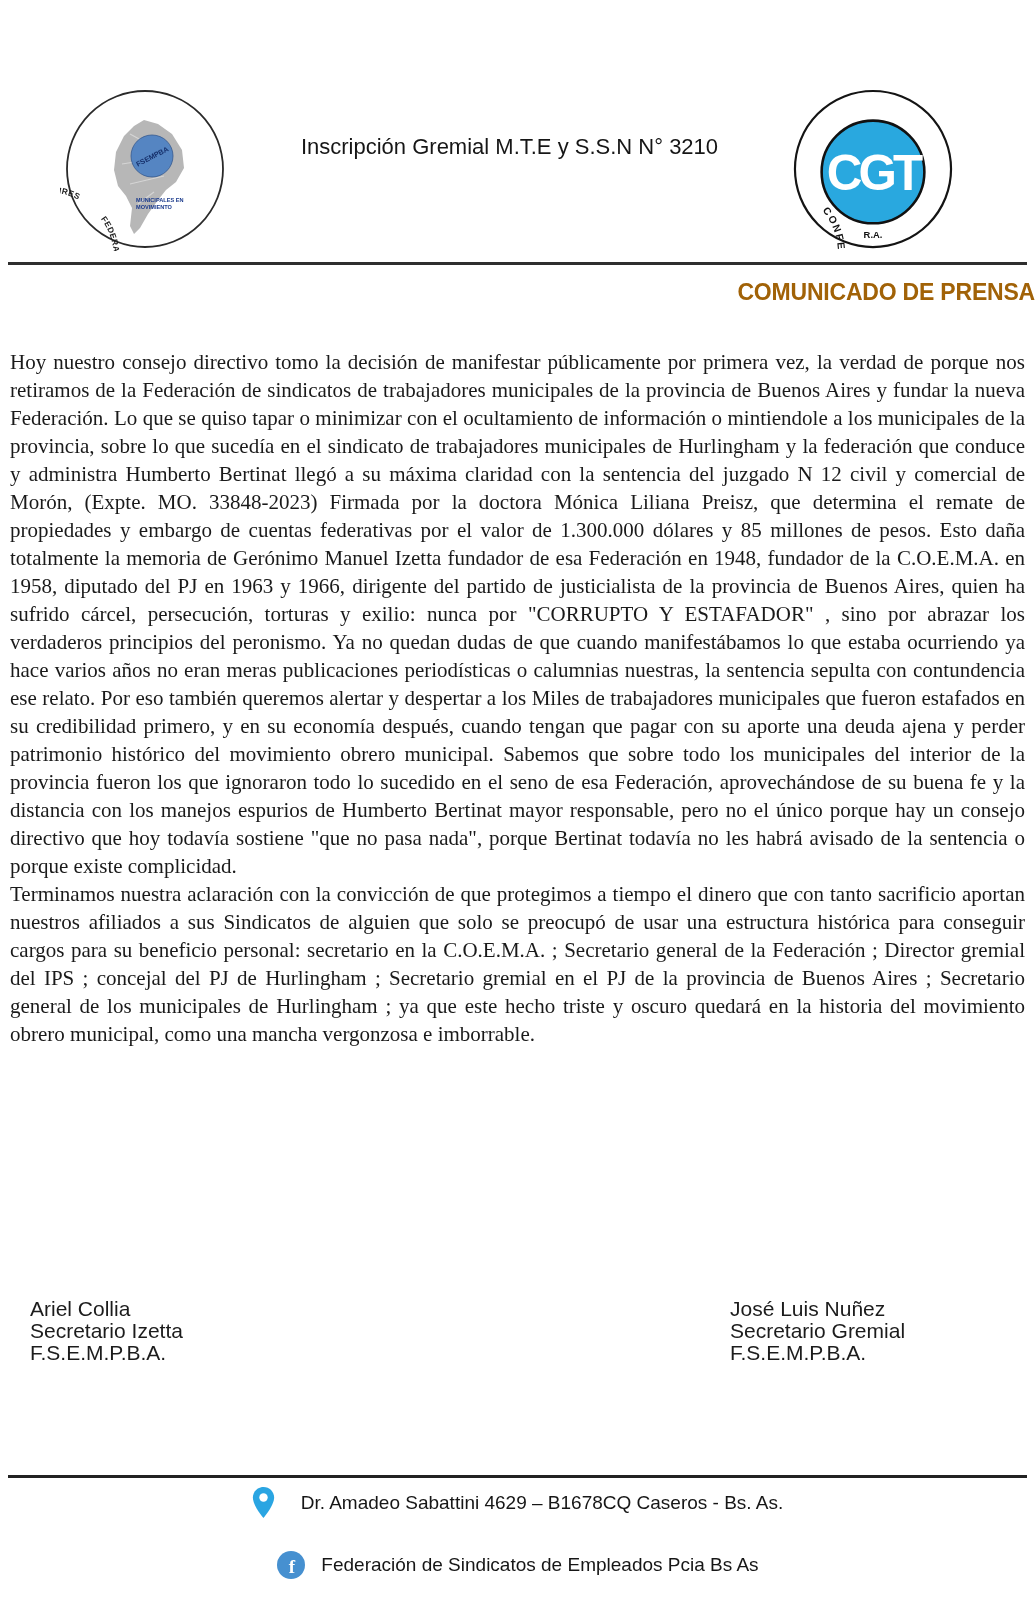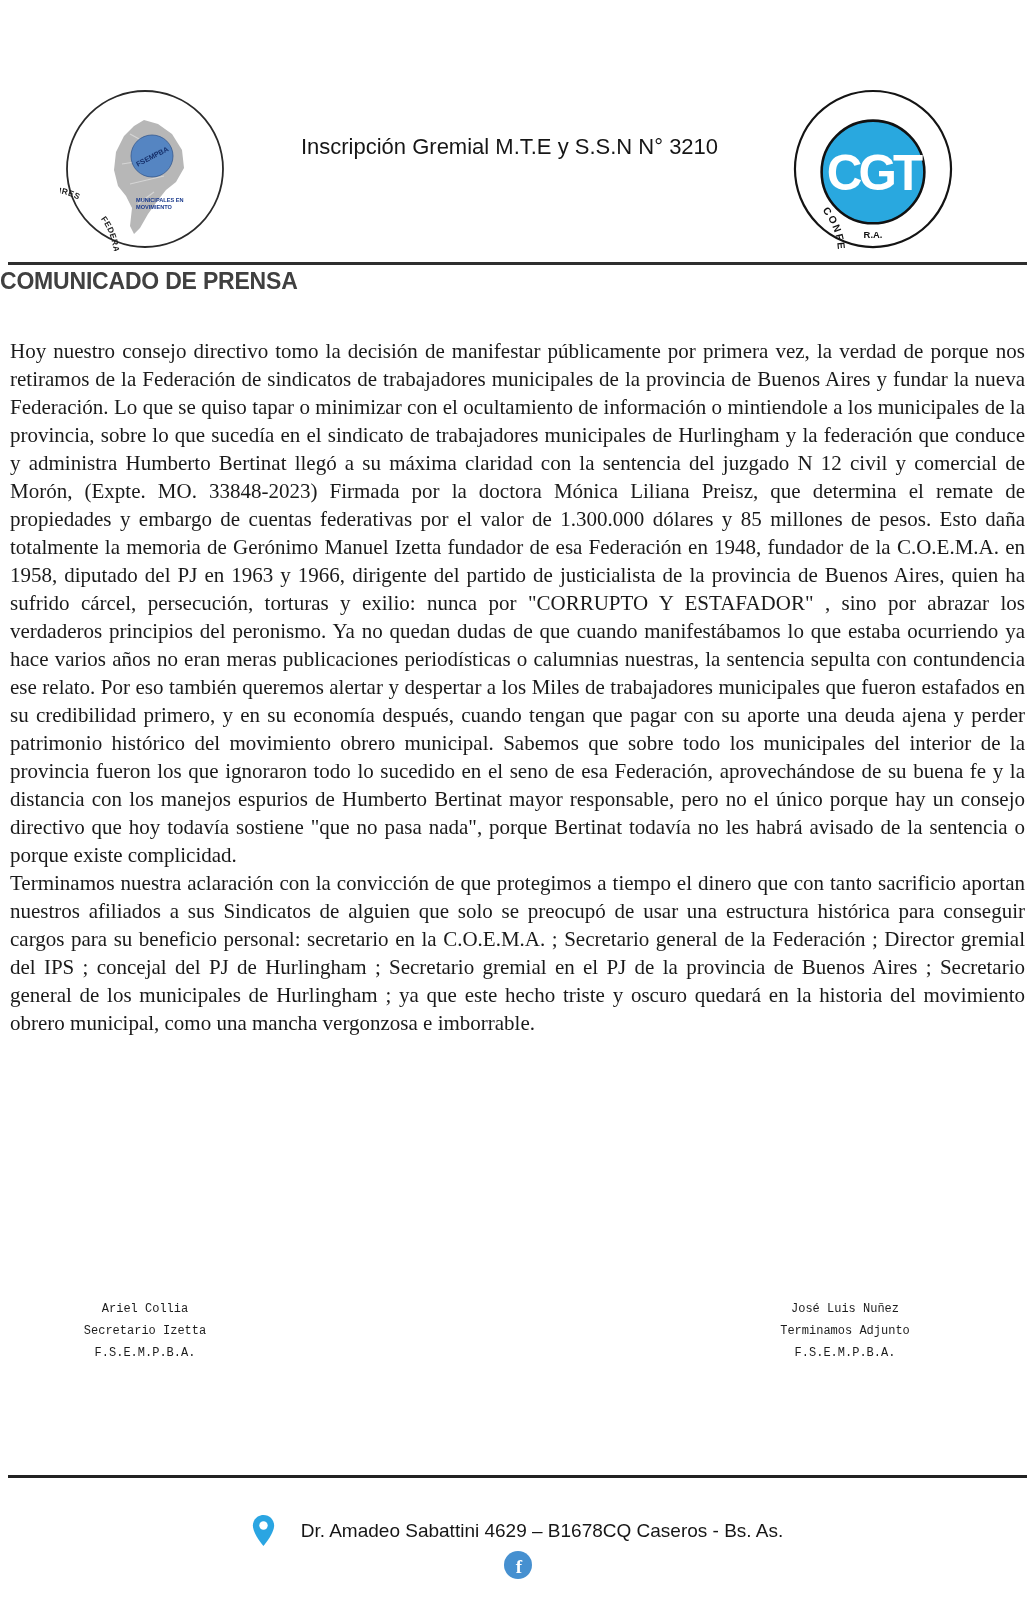--- a/index.html
+++ b/index.html
@@ -34,58 +34,57 @@
     margin-top:24px;
     font-size:22px;
     color:#161616;
   }
   .rule{
     border:none;
     border-top:3px solid #2e2e2e;
     margin:11px 8px 0 8px;
   }
   .doc-title{
-    margin-top:3px;
-    text-align:left;
+    margin-top:14px;
+    text-align:right;
     font-weight:bold;
     font-size:23px;
     letter-spacing:-0.2px;
-    color:#404040;
+    color:#a16207;
   }
   
   .body-text{
     margin:42px 10px 0 10px;
     font-family:"Liberation Serif", serif;
     font-size:21px;
     line-height:28px;
     color:#1a1a1a;
   }
   .body-text p{margin:0;text-align:justify;}
   .body-headline{text-align:left !important;}
   
   .signature{
     position:absolute;
     width:230px;
-    text-align:center;
-    font-size:12px;
+    text-align:left;
+    font-size:21px;
     line-height:22px;
     color:#1c1c1c;
-    font-family:Liberation Mono, monospace;
   }
   .sig-left{left:30px;top:1298px;}
   .sig-right{left:730px;top:1298px;}
   
   .rule-bottom{
     position:absolute;left:8px;right:8px;top:1475px;
     border:none;border-top:3px solid #222;margin:0;
   }
   .address-row{
     position:absolute;top:1486px;left:0;width:100%;
     display:flex;justify-content:center;align-items:center;gap:26px;
-    font-size:19px;color:#161616;margin-top:28px;
+    font-size:19px;color:#161616;
   }
   .social-row{
     position:absolute;top:1550px;left:0;width:100%;
     display:flex;justify-content:center;align-items:center;gap:62px;
     font-size:19px;color:#161616;
   }
   .social-item{display:flex;align-items:center;gap:15px;}
   .icon{display:inline-block;line-height:0;}
 </style>
 </head>
@@ -146,21 +145,21 @@
     <p>Terminamos nuestra aclaración con la convicción de que protegimos a tiempo el  dinero que con tanto sacrificio aportan nuestros afiliados a sus Sindicatos de alguien que solo se preocupó de usar una estructura histórica para conseguir cargos para su beneficio personal: secretario en la C.O.E.M.A. ; Secretario general de la Federación ; Director gremial del IPS ; concejal del PJ de Hurlingham ; Secretario gremial en el PJ de la provincia de Buenos Aires ; Secretario general de los municipales de Hurlingham ; ya que este hecho triste y oscuro quedará en la historia del movimiento obrero municipal, como una mancha vergonzosa e imborrable.</p>
   </div>
 
   <div class="signature sig-left">
     <div>Ariel Collia</div>
     <div>Secretario Izetta</div>
     <div>F.S.E.M.P.B.A.</div>
   </div>
   <div class="signature sig-right">
     <div>José Luis Nuñez</div>
-    <div>Terminamos Adjunto</div>
+    <div>Secretario Gremial</div>
     <div>F.S.E.M.P.B.A.</div>
   </div>
 
   <hr class="rule-bottom">
 
   <div class="address-row">
     <span class="icon">
       <svg width="23" height="33" viewBox="0 0 24 34">
         <path d="M12 0.8 C5.8 0.8 0.9 5.7 0.9 11.9 c0 8.4 11.1 21.3 11.1 21.3 s11.1-12.9 11.1-21.3 C23.1 5.7 18.2 0.8 12 0.8 z" fill="#2aa5e2"></path>
         <circle cx="12" cy="11.8" r="4.4" fill="#ffffff"></circle>
@@ -170,16 +169,17 @@
   </div>
 
   <div class="social-row">
     <span class="social-item">
       <span class="icon">
         <svg width="30" height="30" viewBox="0 0 30 30">
           <circle cx="15" cy="15" r="14" fill="#4690d0"></circle>
           <text x="16" y="22.5" text-anchor="middle" font-family="Liberation Serif, serif" font-size="19" font-weight="bold" fill="#ffffff">f</text>
         </svg>
       </span>
+      <span>Federación de Sindicatos de Empleados Pcia Bs As</span>
     </span>
   </div>
 
 </div>
 
 </body></html>

